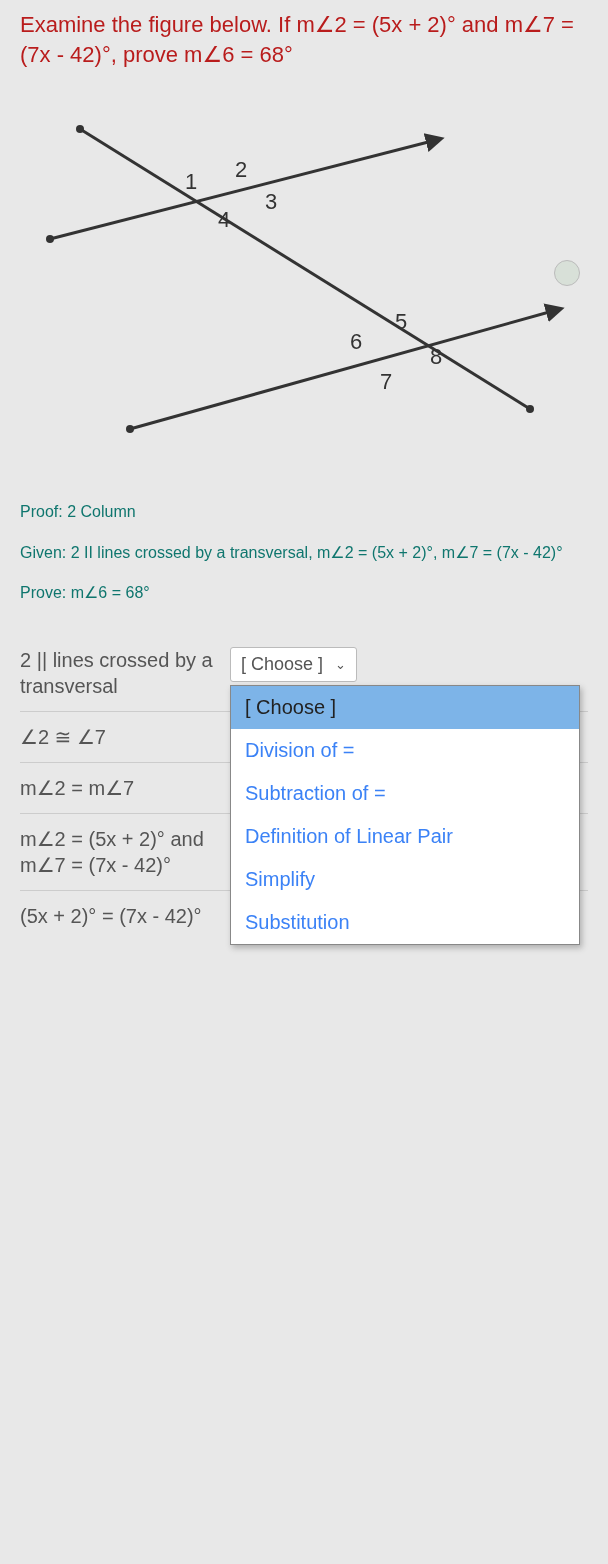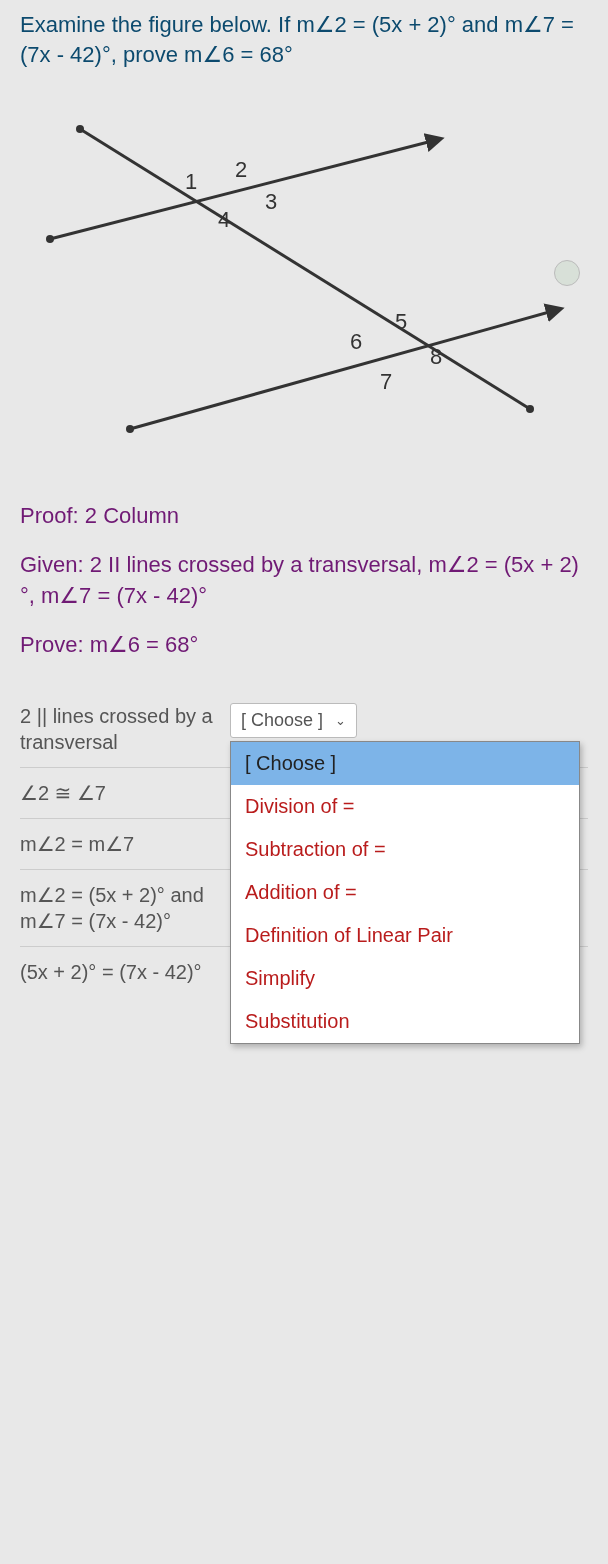--- a/index.html
+++ b/index.html
@@ -9,28 +9,28 @@
     background: #e8e8e8;
     font-family: Arial, sans-serif;
     color: #333;
     padding: 10px 20px;
     overflow: hidden;
   }
   .question {
     font-size: 22px;
     line-height: 1.35;
     font-weight: 500;
-    color: #0c4a6e;
+    color: #b91c1c;
     margin-bottom: 20px;
   }
   .figure { width: 100%; height: 360px; margin: 10px 0 20px 0; }
   .section-title {
-    font-size: 22px;
+    font-size: 16px;
     font-weight: 500;
-    color: #701a75;
+    color: #0f766e;
     margin: 18px 0 16px 0;
     line-height: 1.4;
   }
   .table { width: 100%; margin-top: 30px; }
   .row {
     display: flex;
     align-items: flex-start;
     border-top: 1px solid #ccc;
     padding: 12px 0;
   }
@@ -60,21 +60,21 @@
     position: absolute;
     left: 0;
     top: 38px;
     width: 350px;
     background: #fff;
     border: 1px solid #888;
     box-shadow: 2px 3px 6px rgba(0,0,0,0.25);
     z-index: 10;
     font-size: 20px;
   }
-  .dropdown .opt { padding: 10px 14px; color: #b91c1c; cursor: pointer; }
+  .dropdown .opt { padding: 10px 14px; color: #3b82f6; cursor: pointer; }
   .dropdown .opt.sel { background: #7db4e8; color: #222; }
   .badge {
     position: absolute;
     right: 28px;
     top: 260px;
     width: 26px;
     height: 26px;
     border-radius: 50%;
     background: #d8e0d8;
     border: 1px solid #bbb;
@@ -132,21 +132,20 @@
     <div class="left">2 || lines crossed by a transversal</div>
     <div class="right">
       <div class="select-box">
         <span>[ Choose ]</span>
         <span class="chev">⌄</span>
       </div>
       <div class="dropdown">
         <div class="opt sel">[ Choose ]</div>
         <div class="opt">Division of =</div>
         <div class="opt">Subtraction of =</div>
-        <div class="opt">Addition of =</div>
         <div class="opt">Definition of Linear Pair</div>
         <div class="opt">Simplify</div>
         <div class="opt">Substitution</div>
       </div>
     </div>
   </div>
 
   <div class="row">
     <div class="left">∠2 ≅ ∠7</div>
     <div class="right"></div>

